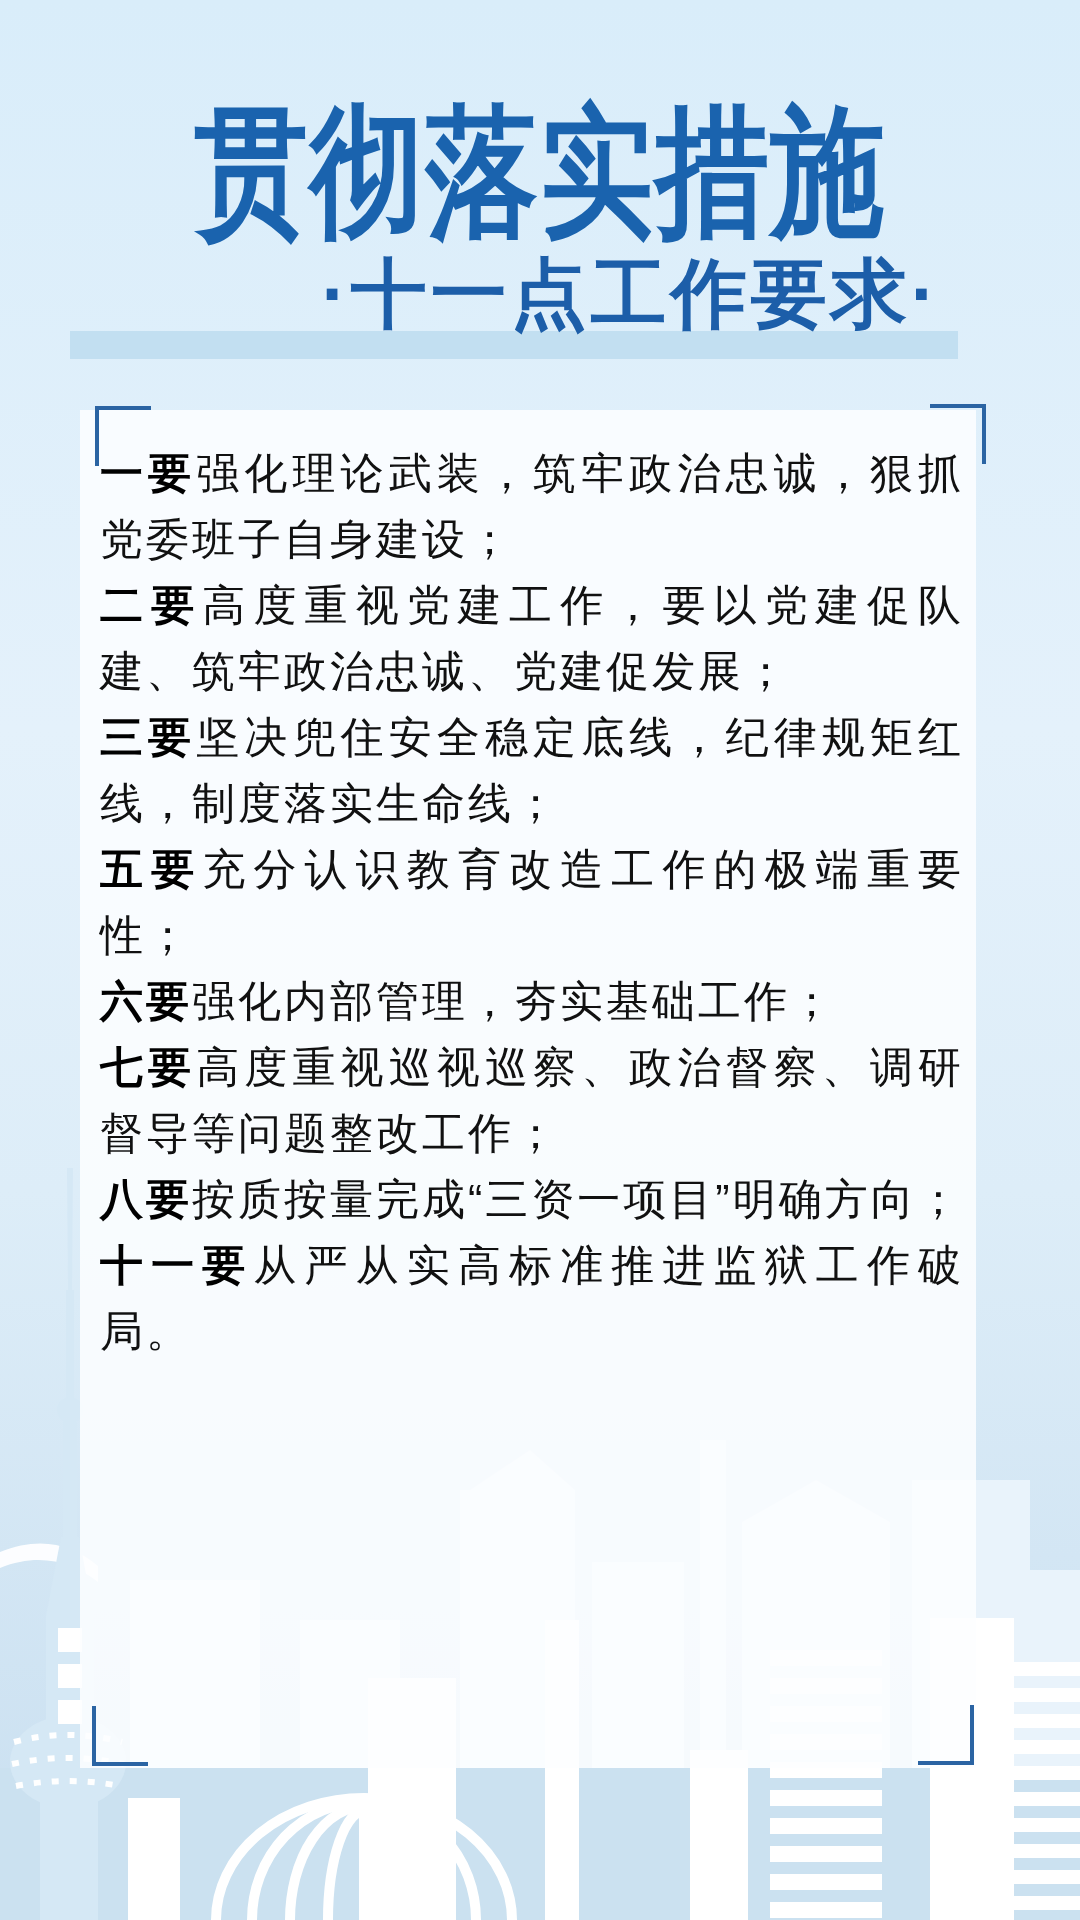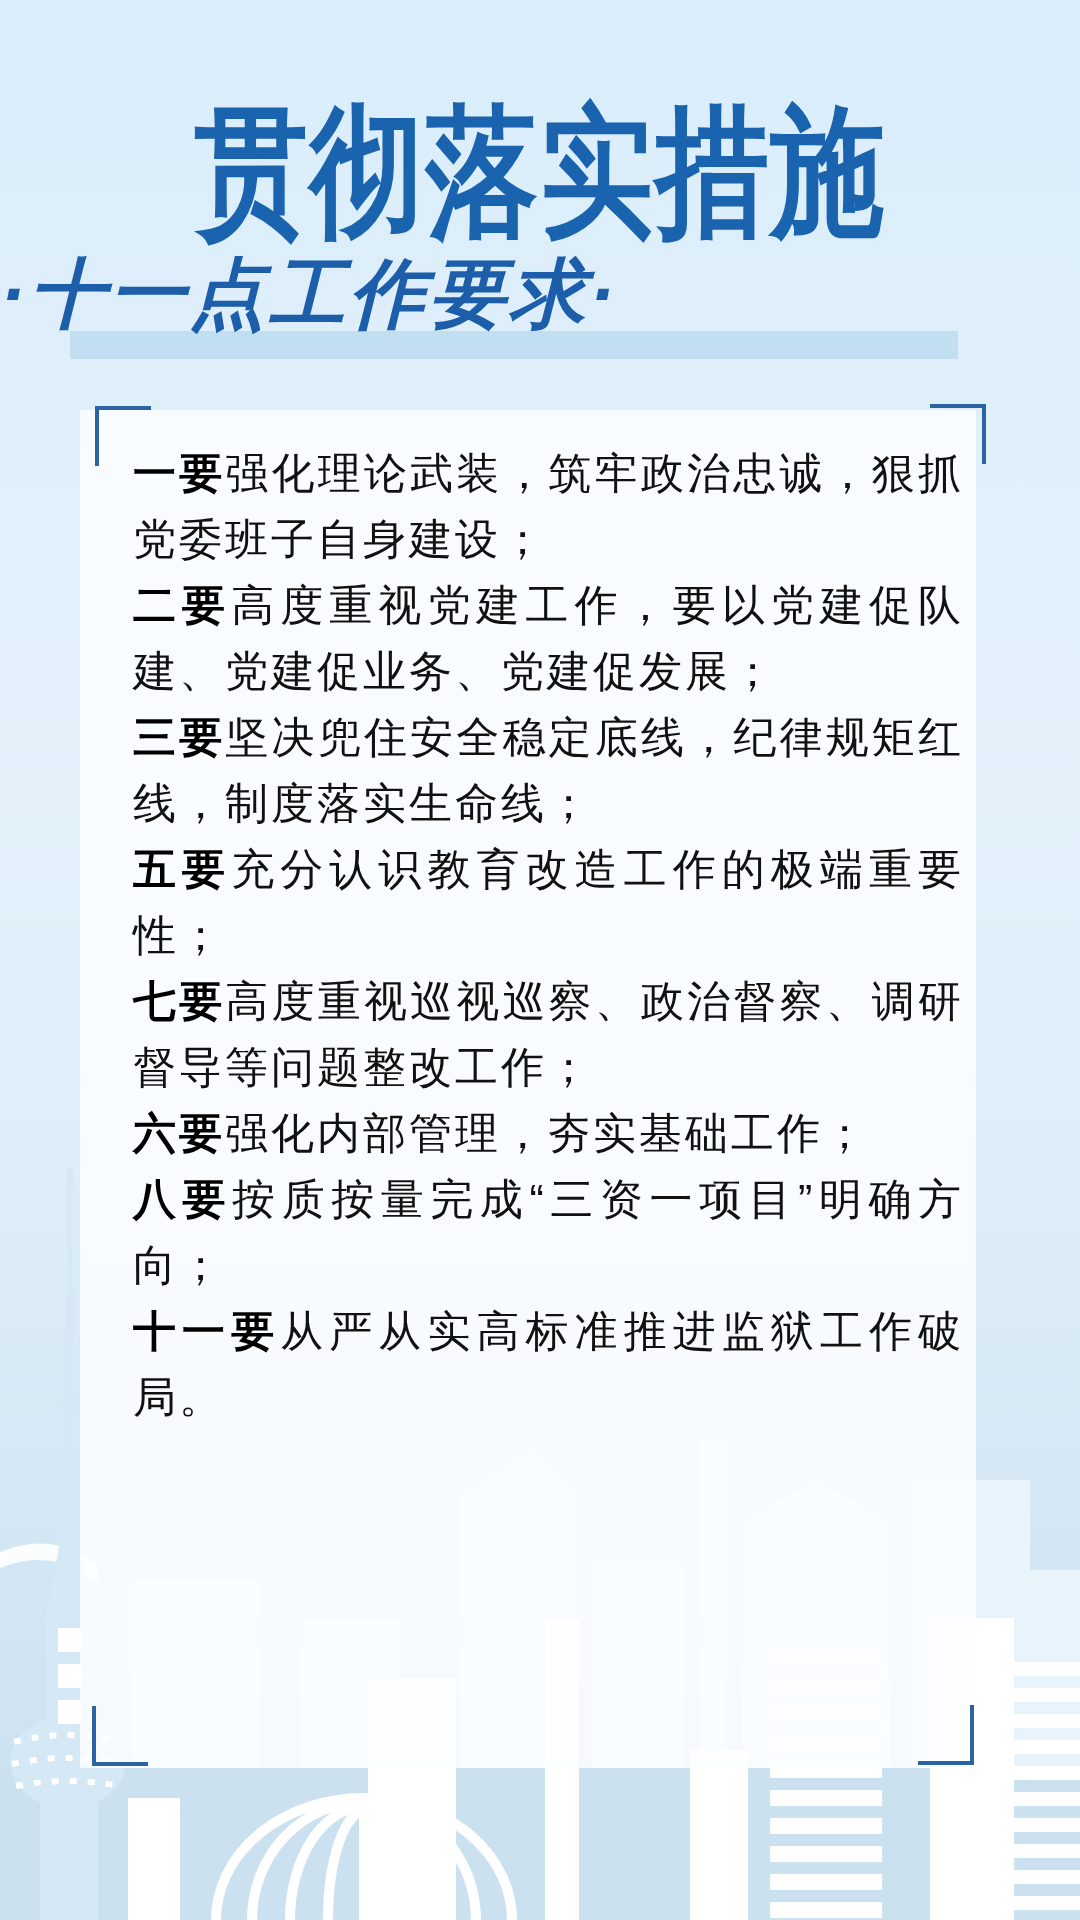--- a/index.html
+++ b/index.html
@@ -37,46 +37,44 @@
     white-space:nowrap;
     z-index:3;
   }
   .subtitle-bar{
     position:absolute;left:70px;top:331px;width:888px;height:28px;
     background:var(--bar-blue);
     z-index:2;
   }
   .page-subtitle{
     position:absolute;top:244px;left:0;width:940px;
-    text-align:left;
+    text-align:right;
     font-size:76px;font-weight:600;
     color:var(--subtitle-blue);
     letter-spacing:4px;
     white-space:nowrap;
     z-index:3;
-    font-style:italic;
   }
   .card{
     position:absolute;left:80px;top:410px;width:896px;height:1358px;
     background:rgba(253,254,255,0.86);
     z-index:2;
   }
   .points{
     position:absolute;left:100px;top:440px;width:864px;
     z-index:3;
   }
   .points p{
     font-size:43px;
     line-height:66px;
     letter-spacing:3px;
     color:var(--text-black);
     text-align:justify;
     text-justify:inter-character;
     text-align-last:left;
-    margin-left:33px;
   }
   .points p b{
     font-weight:900;
     color:#000;
   }
   .bracket{position:absolute;width:56px;height:60px;z-index:4;}
   .bracket.tl{left:95px;top:406px;border-left:4px solid var(--bracket-blue);border-top:4px solid var(--bracket-blue);}
   .bracket.tr{left:930px;top:404px;border-right:4px solid var(--bracket-blue);border-top:4px solid var(--bracket-blue);}
   .bracket.bl{left:92px;top:1706px;border-left:4px solid var(--bracket-blue);border-bottom:4px solid var(--bracket-blue);}
   .bracket.br{left:918px;top:1705px;border-right:4px solid var(--bracket-blue);border-bottom:4px solid var(--bracket-blue);}
@@ -175,29 +173,29 @@
 
 <div class="card"></div>
 <div class="bracket tl"></div>
 <div class="bracket tr"></div>
 <div class="bracket bl"></div>
 <div class="bracket br"></div>
 
 <div class="points">
   <p><b>一要</b><span>强化理论武装，筑牢政治忠诚，狠抓党委班子自身建设；</span></p>
 
-  <p><b>二要</b><span>高度重视党建工作，要以党建促队建、党建促业务、党建促发展；</span></p>
+  <p><b>二要</b><span>高度重视党建工作，要以党建促队建、筑牢政治忠诚、党建促发展；</span></p>
 
   <p><b>三要</b><span>坚决兜住安全稳定底线，纪律规矩红线，制度落实生命线；</span></p>
 
 
   <p><b>五要</b><span>充分认识教育改造工作的极端重要性；</span></p>
 
+  <p><b>六要</b><span>强化内部管理，夯实基础工作；</span></p>
+
   <p><b>七要</b><span>高度重视巡视巡察、政治督察、调研督导等问题整改工作；</span></p>
-
-  <p><b>六要</b><span>强化内部管理，夯实基础工作；</span></p>
 
   <p><b>八要</b><span>按质按量完成“三资一项目”明确方向；</span></p>
 
 
 
   <p><b>十一要</b><span>从严从实高标准推进监狱工作破局。</span></p>
 </div>
 
 </body></html>

